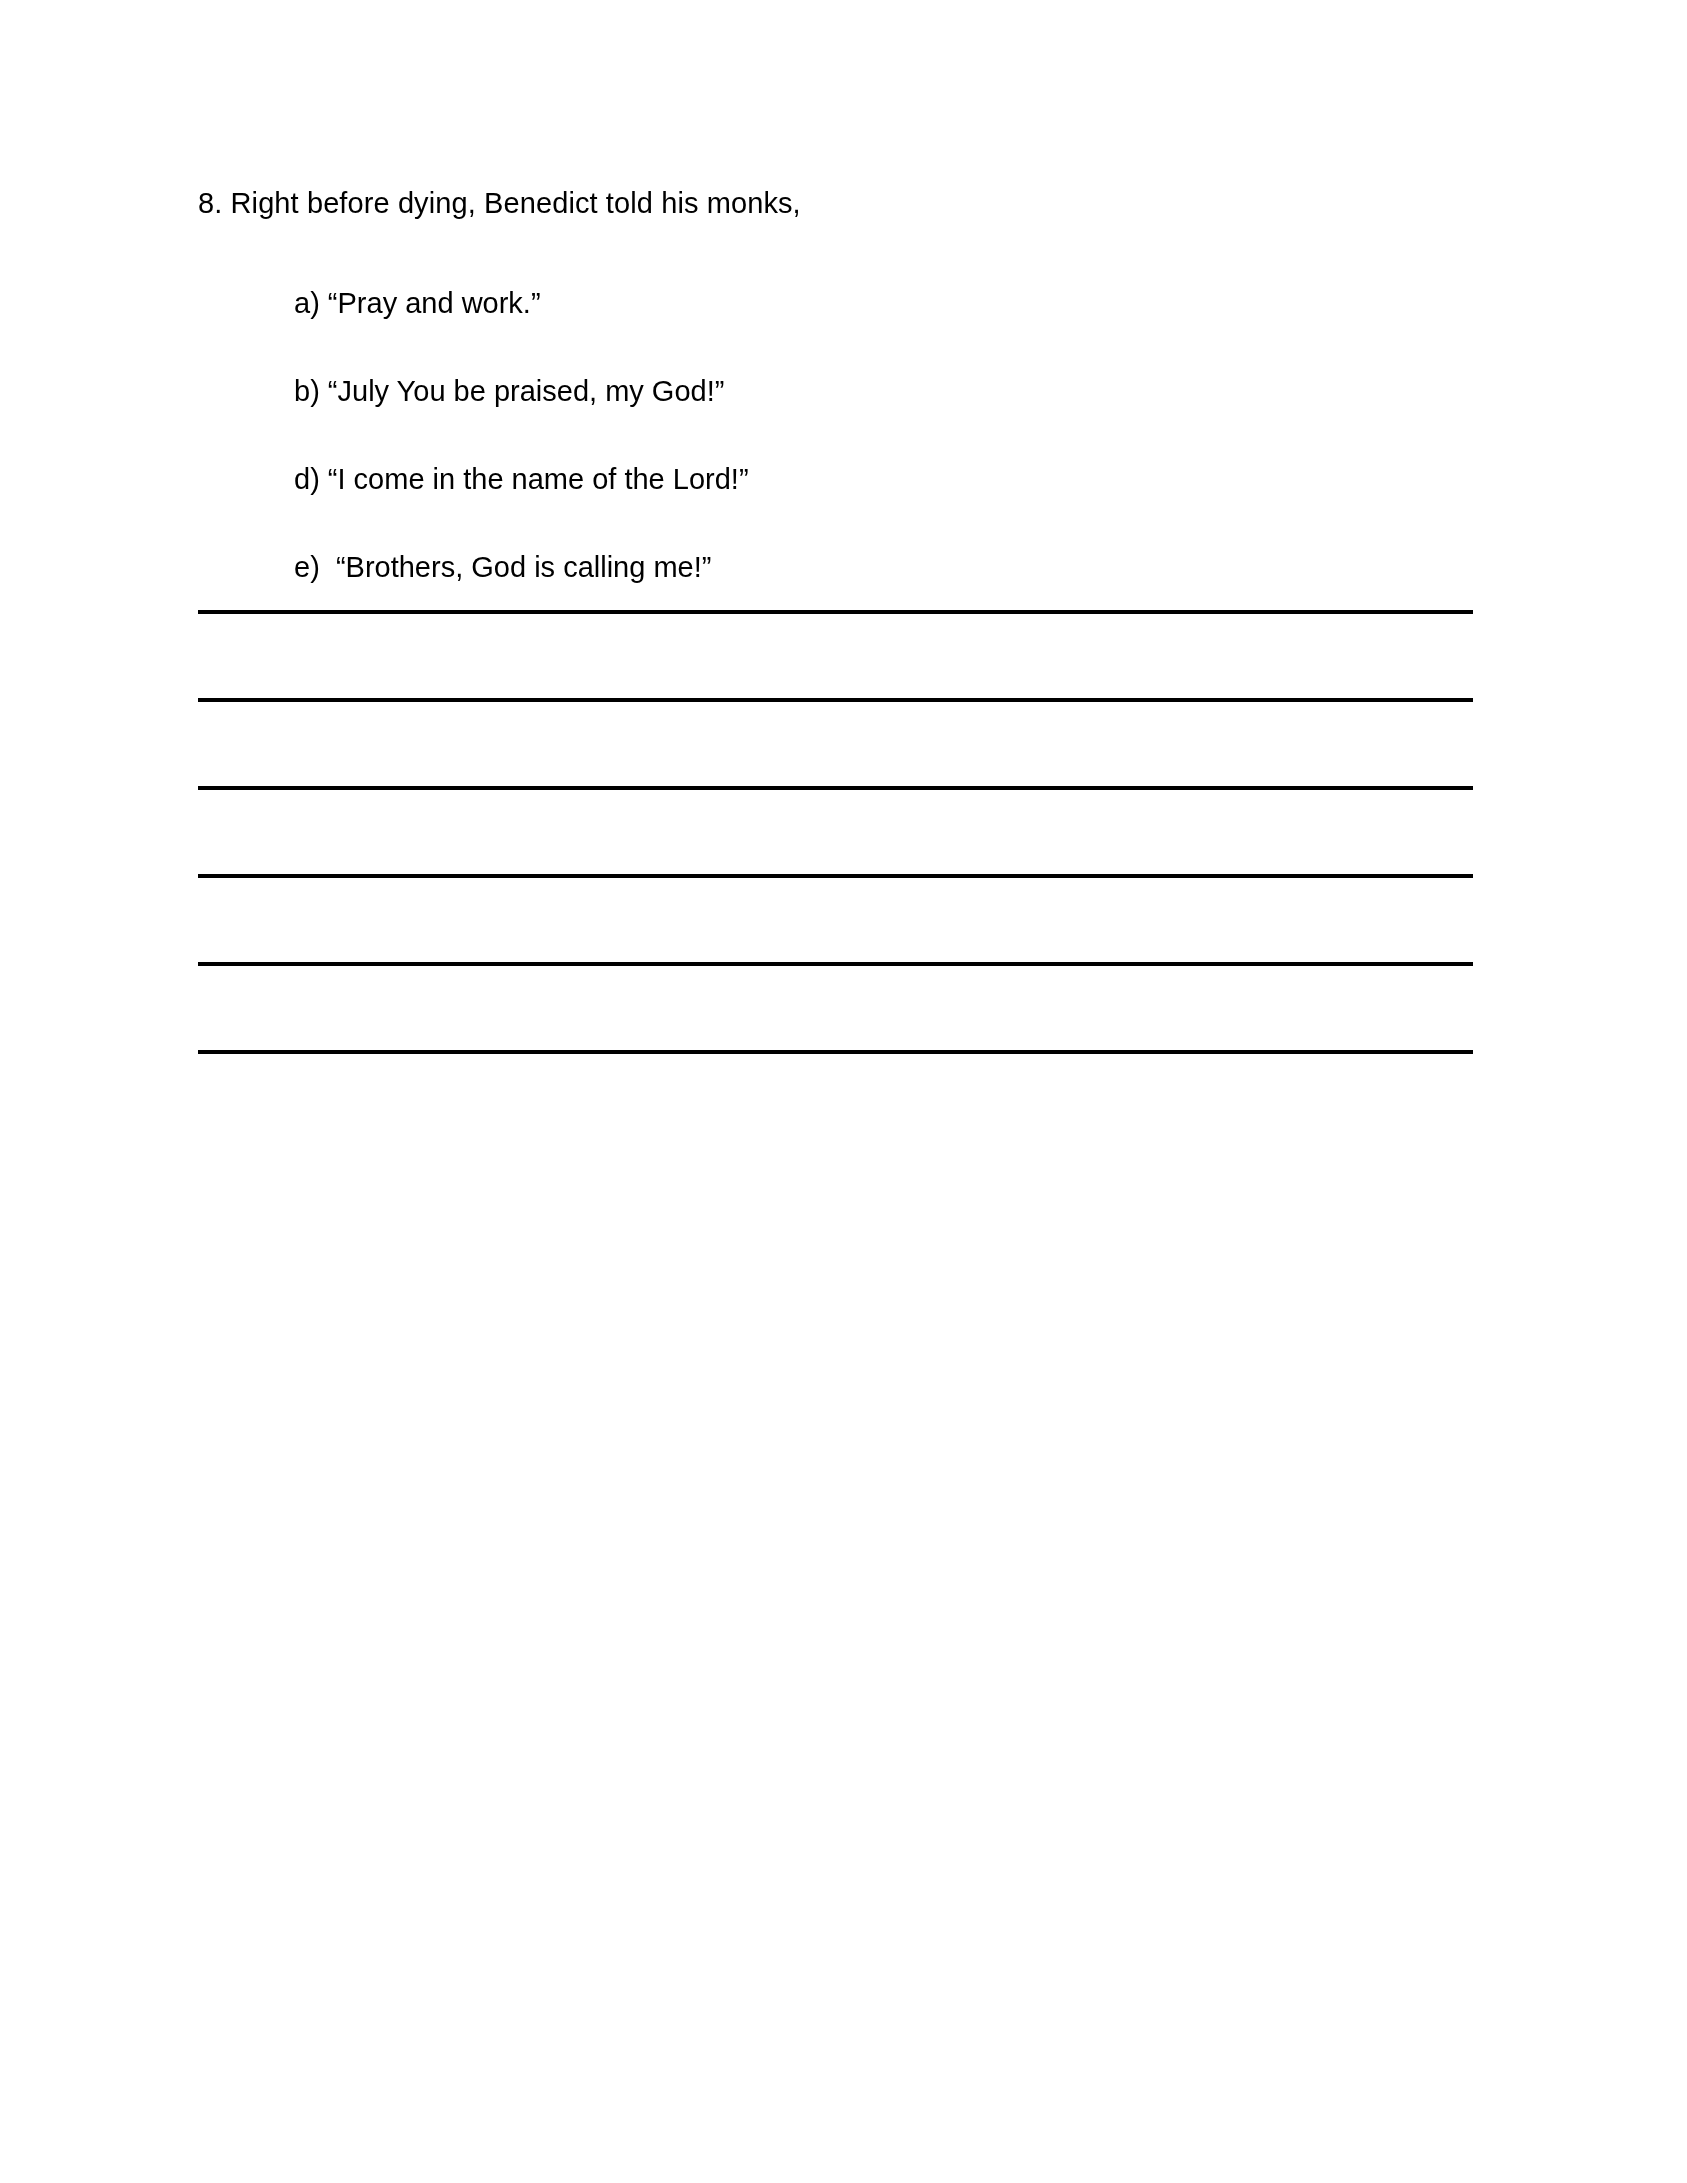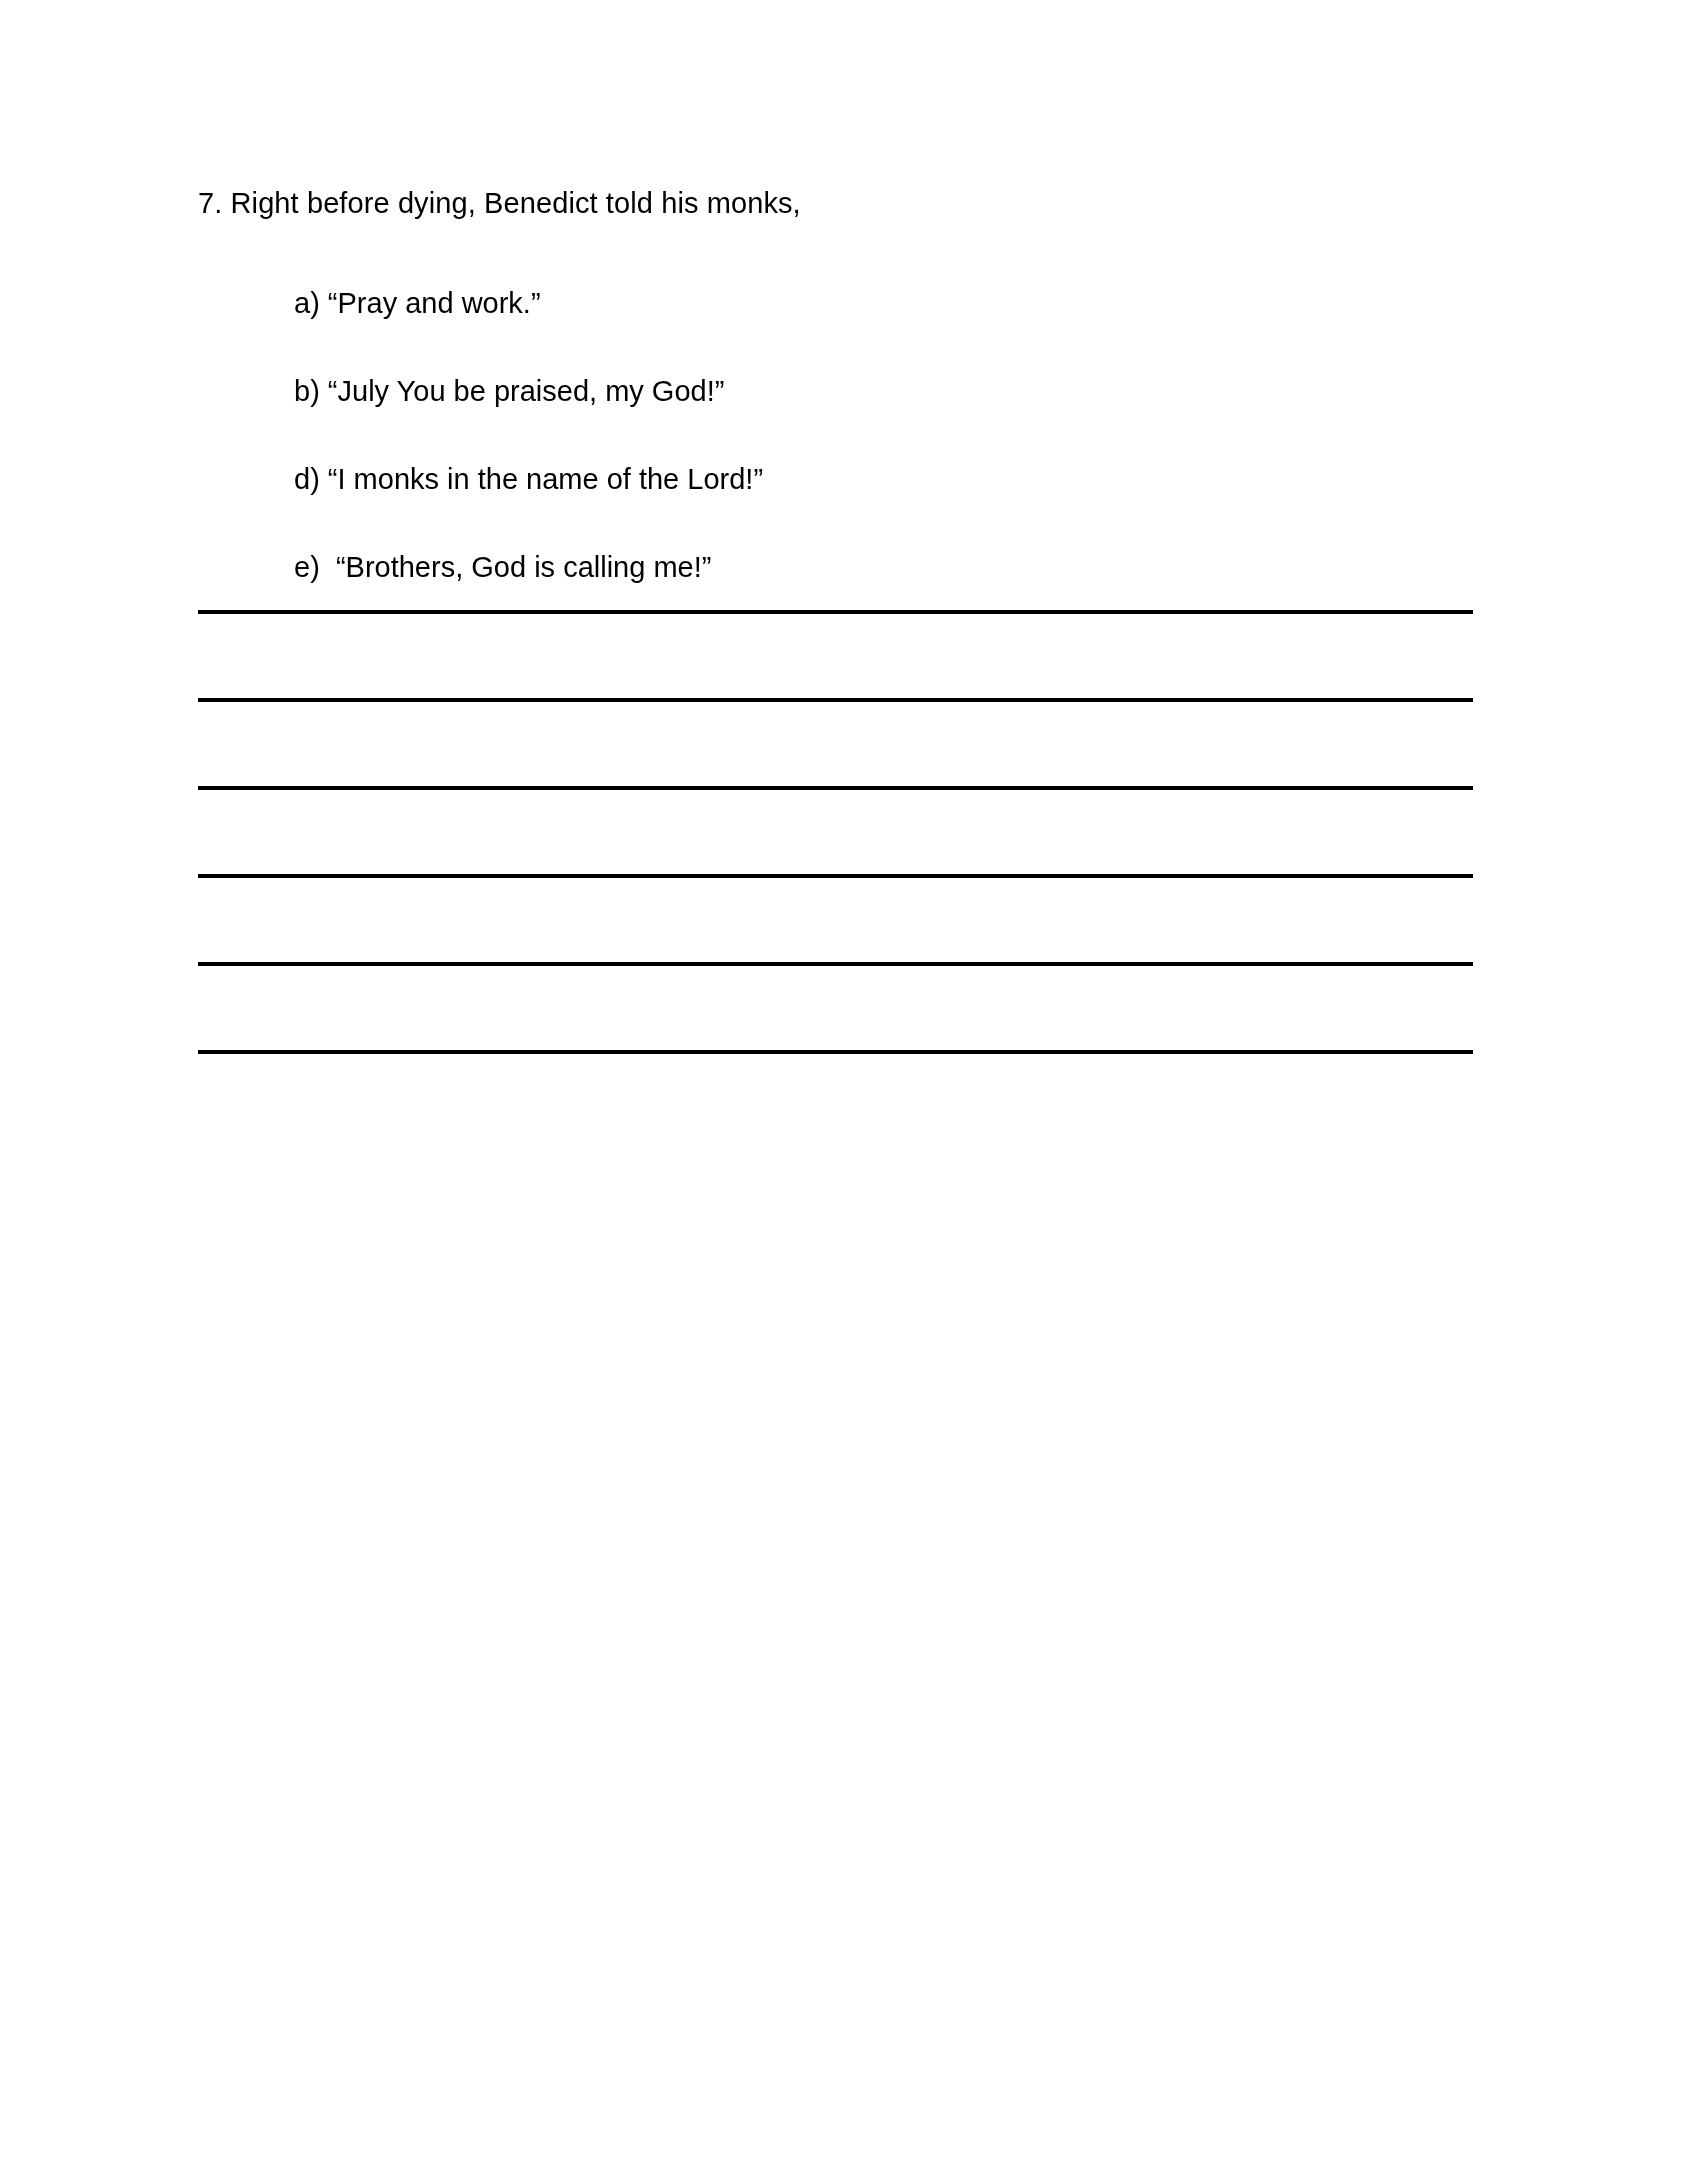--- a/index.html
+++ b/index.html
@@ -90,26 +90,26 @@
     top: 0;
     border-top: 4px solid #000000;
   }
 </style>
 </head>
 <body>
 
 <div class="page">
   <div class="content">
 
-    <div class="question-stem">7. Right before dying, Benedict told his monks,</div>
+    <div class="question-stem">8. Right before dying, Benedict told his monks,</div>
 
     <div class="options">
       <div class="option-row">a) “Pray and work.”</div>
       <div class="option-row">b) “July You be praised, my God!”</div>
-      <div class="option-row">d) “I monks in the name of the Lord!”</div>
+      <div class="option-row">d) “I come in the name of the Lord!”</div>
       <div class="option-row">e)  “Brothers, God is calling me!”</div>
     </div>
 
 
     <div class="answer-lines">
       <div class="answer-line"></div>
       <div class="answer-line"></div>
       <div class="answer-line"></div>
       <div class="answer-line"></div>
       <div class="answer-line"></div>

